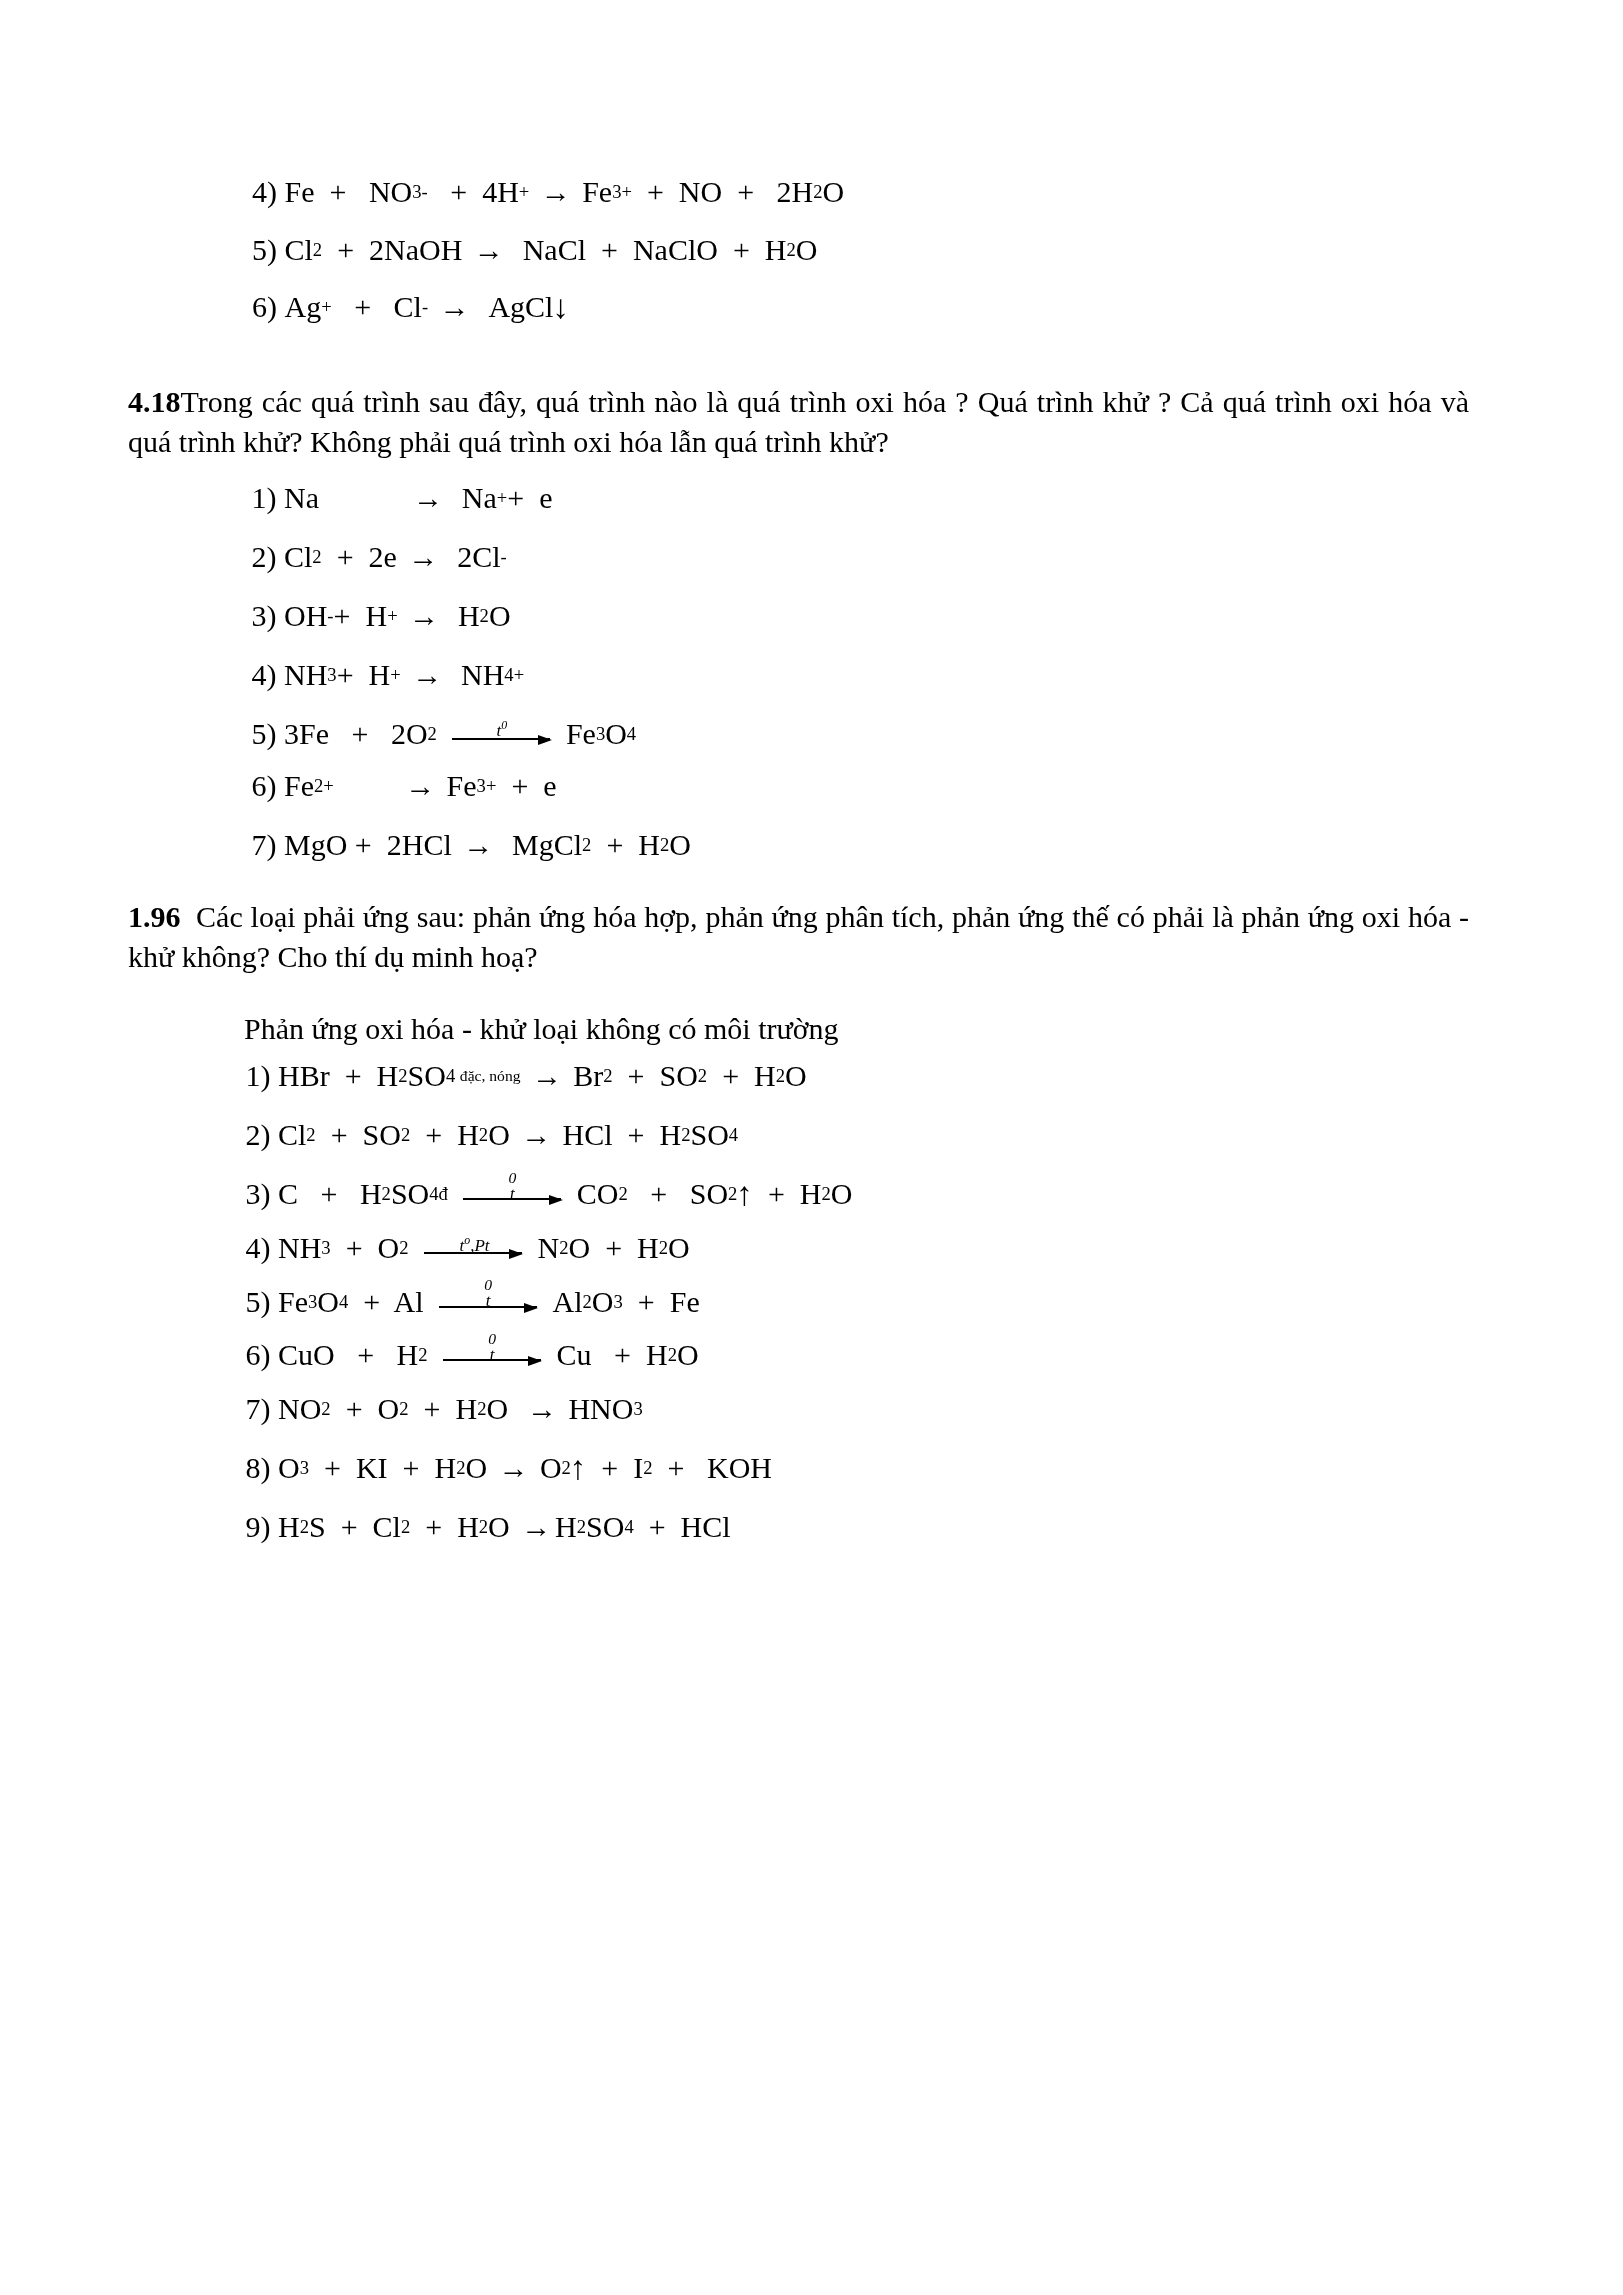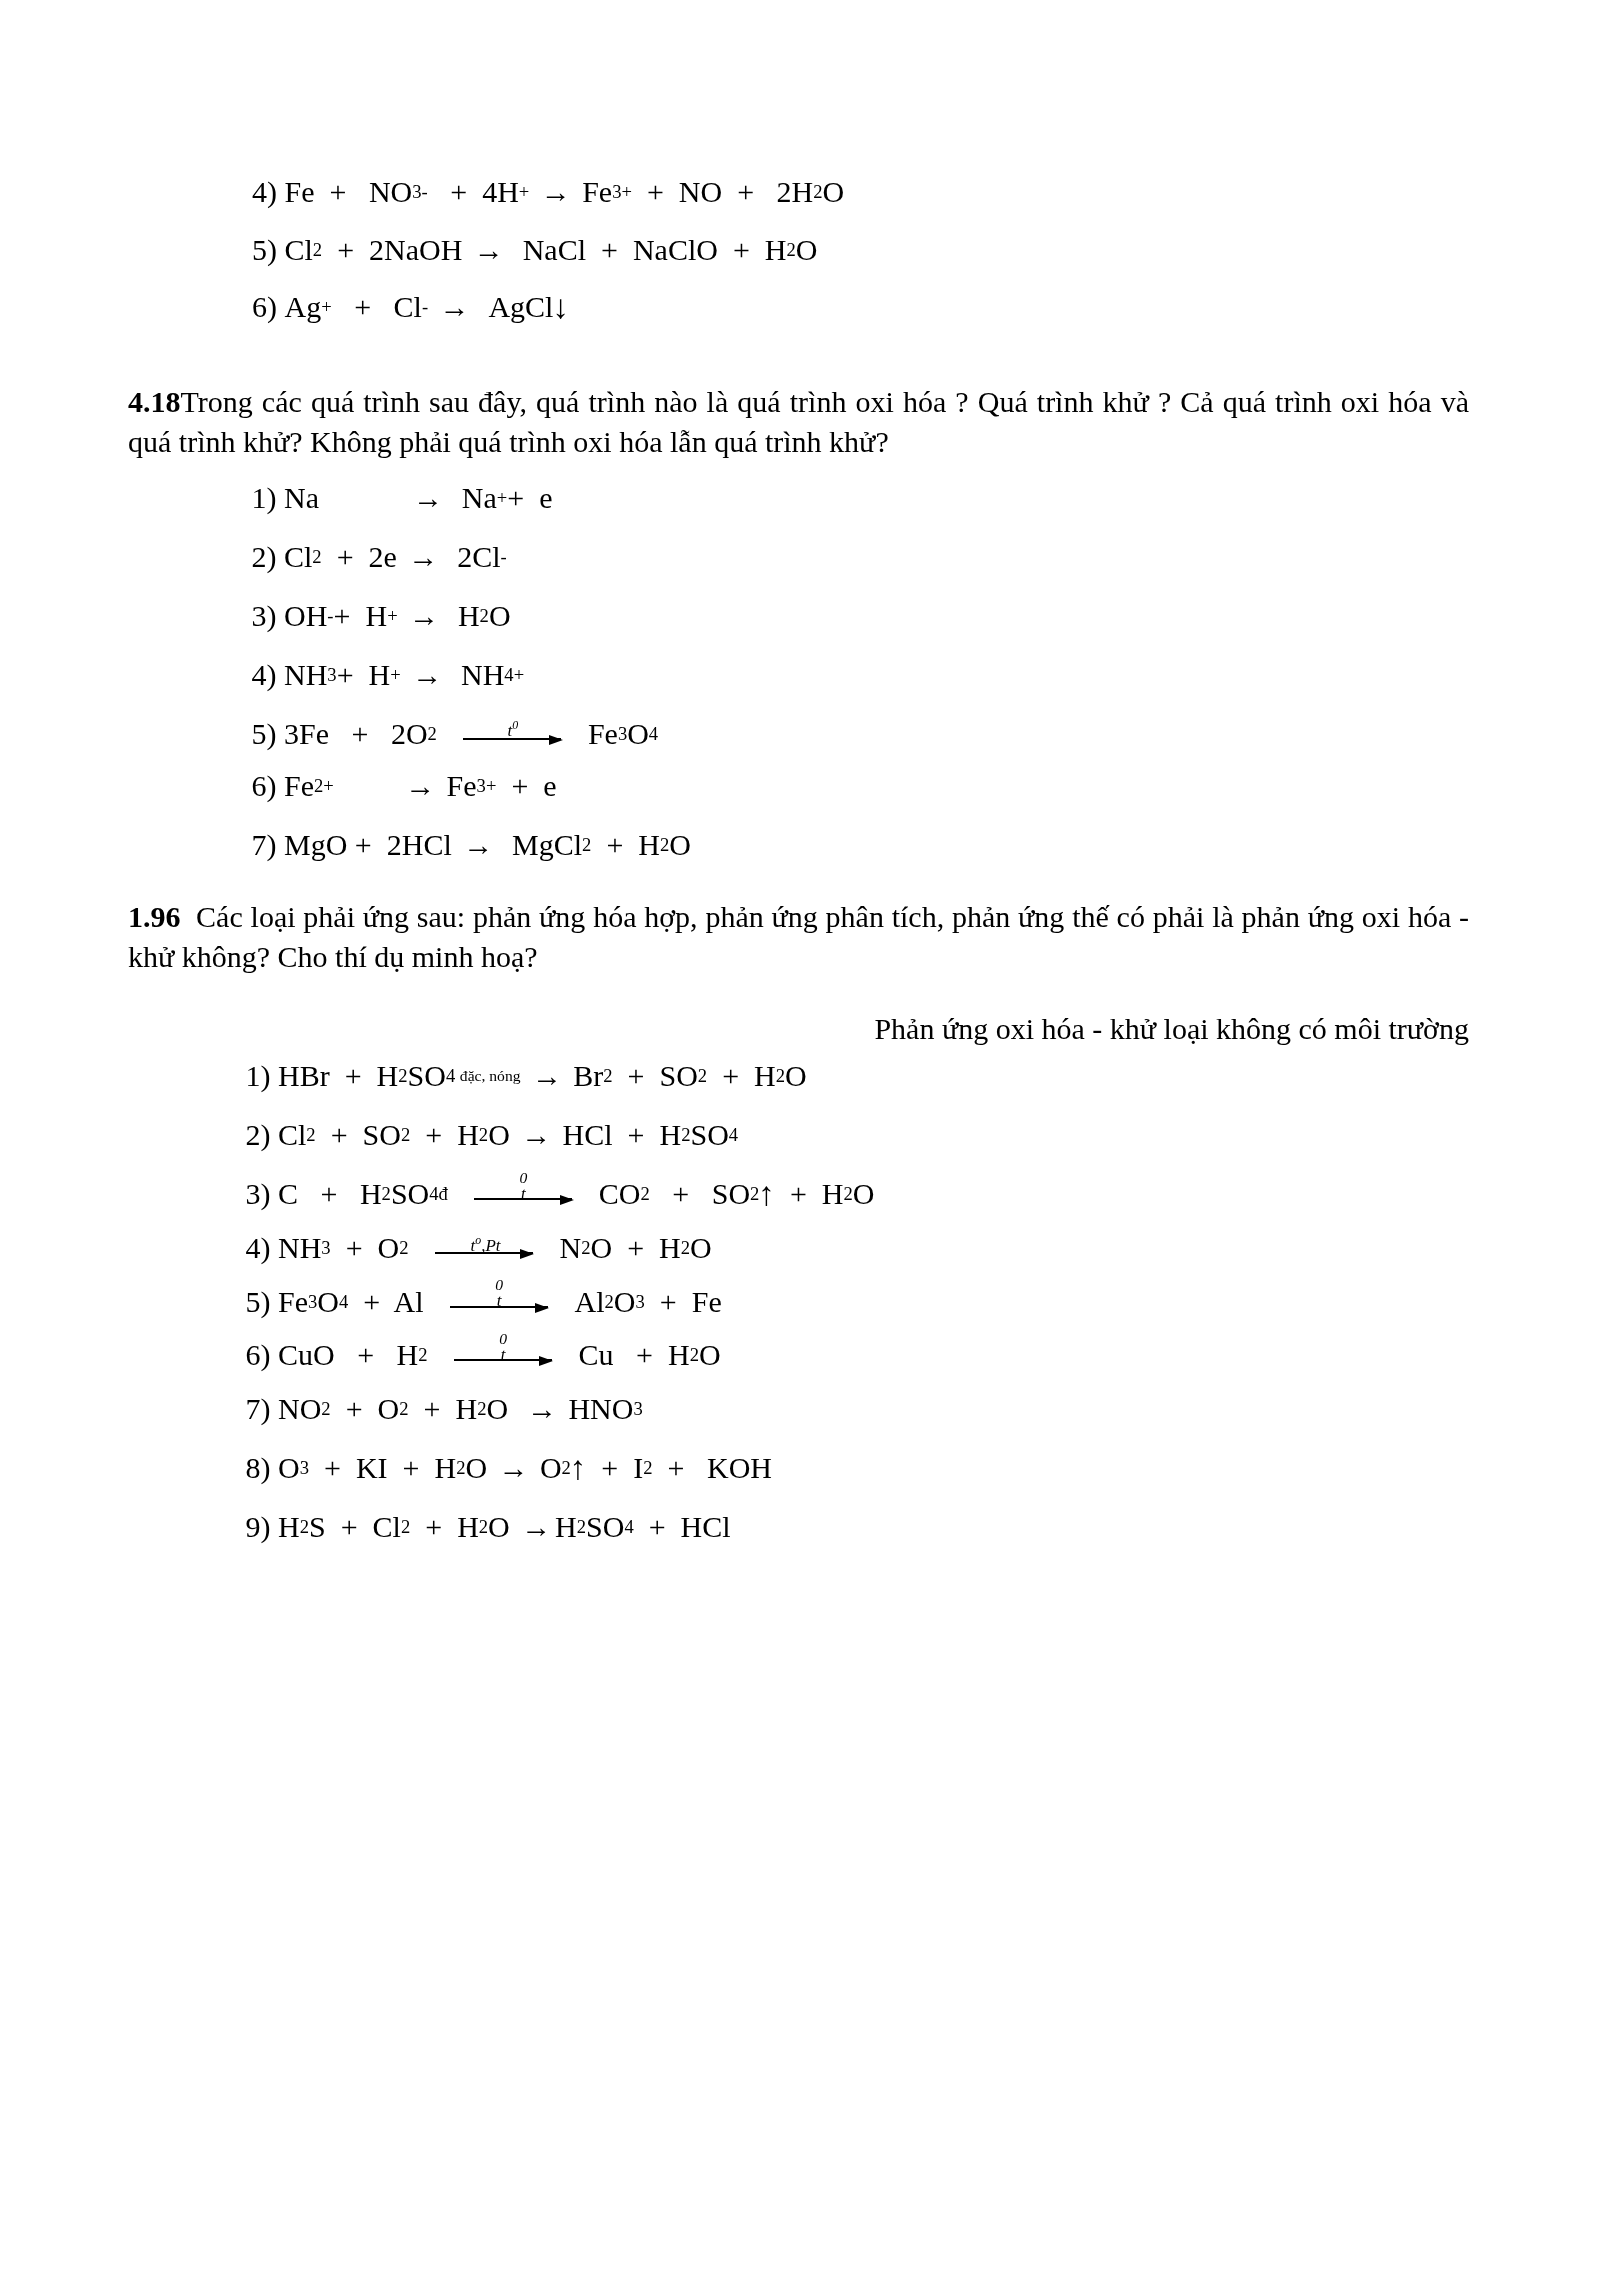--- a/index.html
+++ b/index.html
@@ -77,21 +77,21 @@
     padding: 0 3.9px;
   }
 
   
   .cond-arrow {
     display: inline-block;
     position: relative;
     width: 98px;
     height: 1em;
     vertical-align: baseline;
-    margin: 0 19px;
+    margin: 0 8px;
   }
   .cond-arrow .shaft {
     position: absolute;
     left: 0;
     bottom: 0.30em;
     width: 98px;
     height: 0;
     border-top: 2px solid #000;
   }
   .cond-arrow .head {
@@ -159,21 +159,20 @@
   .spacer-lg { height: 60px; }
 
   .indent-a { margin-left: 124px; }
   .indent-b { margin-left: 116px; }
   .indent-c { margin-left: 110px; }
 
   .sub-head {
     font-size: 30px;
     margin-left: 116px;
     line-height: 1.0;
-    text-align: right;
   }
 </style>
 </head>
 <body>
 
 <div class="page">
   <div class="content">
 
     <div>
 

